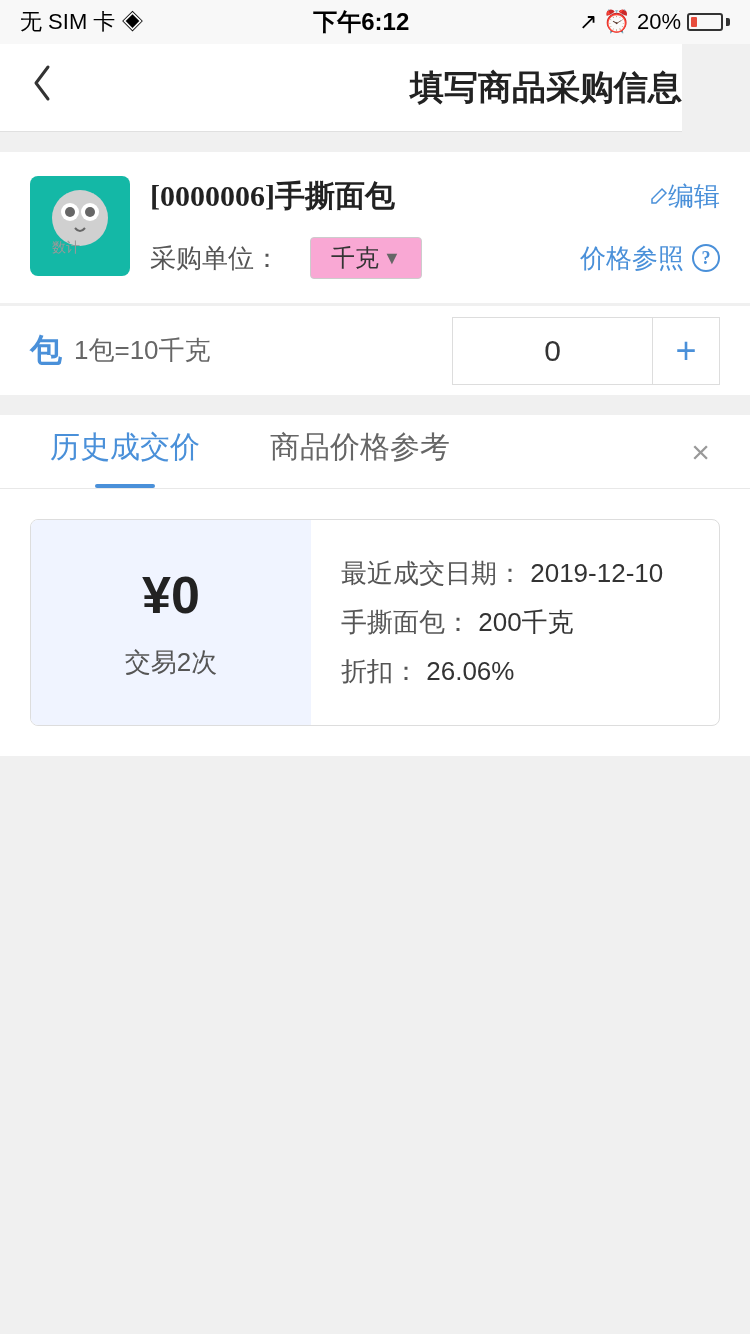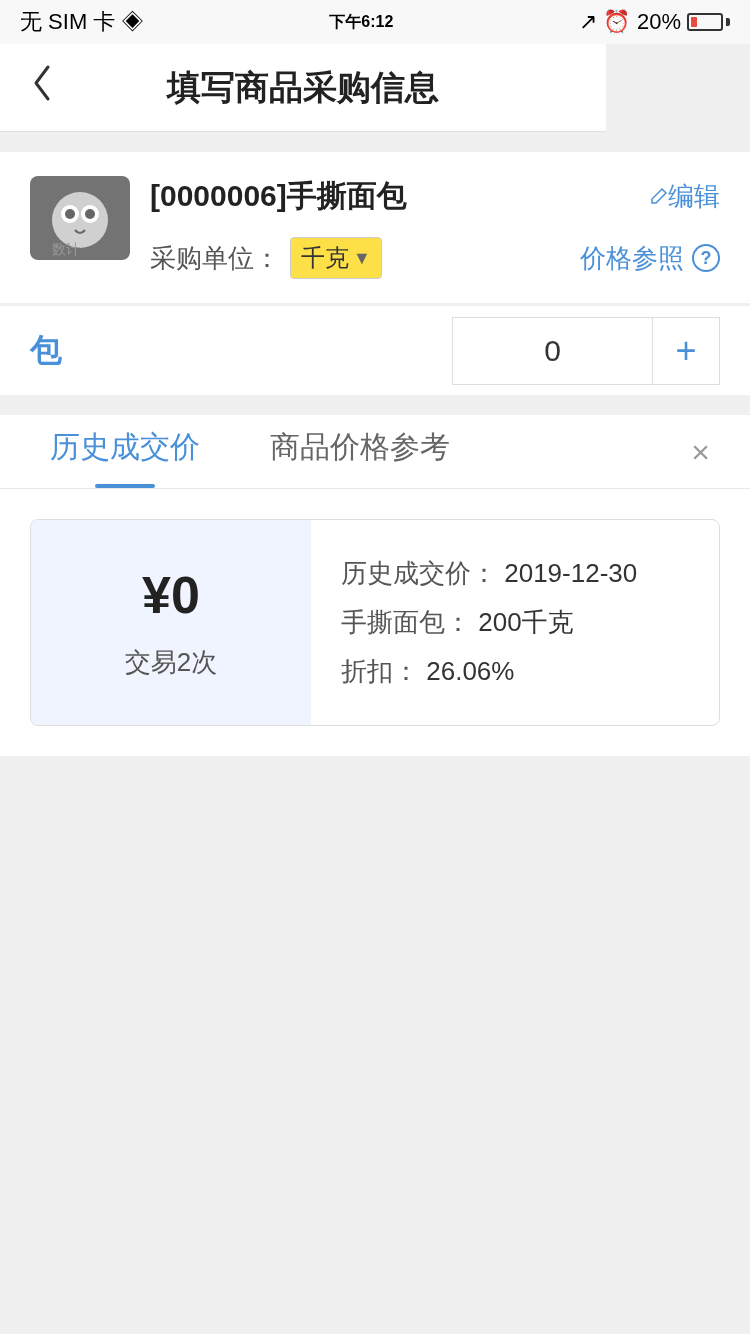--- a/index.html
+++ b/index.html
@@ -25,21 +25,21 @@
       font-weight: 500;
       color: #000;
     }
     .status-bar-left {
       display: flex;
       align-items: flex-start;
       gap: 8px;
       font-size: 22px;
     }
     .status-bar-center {
-      font-size: 16px;
+      font-size: 24px;
       font-weight: 600;
     }
     .status-bar-right {
       display: flex;
       align-items: center;
       gap: 6px;
       font-size: 22px;
     }
     .battery-icon {
       display: inline-flex;
@@ -65,26 +65,26 @@
     .battery-tip {
       width: 4px;
       height: 8px;
       background: #333;
       border-radius: 0 2px 2px 0;
       margin-left: 1px;
     }
 
     
     .nav-bar {
-      width: 606px;
+      width: 682px;
       height: 88px;
       background: #fff;
       display: flex;
       align-items: center;
-      justify-content: center;
+      justify-content: flex-end;
       position: relative;
       border-bottom: 1px solid #e0e0e0;
     }
     .nav-back {
       position: absolute;
       left: 30px;
       font-size: 36px;
       color: #333;
       cursor: pointer;
     }
@@ -100,31 +100,31 @@
       margin-top: 20px;
       padding: 24px 30px;
     }
     .product-header {
       display: flex;
       align-items: flex-start;
       gap: 20px;
     }
     .product-image {
       width: 100px;
-      height: 84px;
-      background: #737373;
+      height: 100px;
+      background: #14b8a6;
       border-radius: 8px;
       display: flex;
-      align-items: center;
       justify-content: center;
       flex-shrink: 0;
       overflow: hidden;
     }
     .product-info {
       flex: 1;
+      font-family: Liberation Serif, serif;
     }
     .product-name-row {
       display: flex;
       align-items: center;
       justify-content: space-between;
       margin-bottom: 20px;
     }
     .product-name {
       font-size: 30px;
       font-weight: 600;
@@ -147,28 +147,29 @@
     .unit-label {
       font-size: 26px;
       color: #555;
       display: flex;
       align-items: center;
       gap: 10px;
     }
     .unit-select {
       border: 1px solid #ccc;
       border-radius: 4px;
-      padding: 4px 10px;
+      padding: 4px 20px;
       font-size: 24px;
       color: #333;
-      background: #fde047;
+      background: #f9a8d4;
       display: flex;
       align-items: center;
       gap: 4px;
       cursor: pointer;
+      margin-left: 20px;
     }
     .price-ref {
       font-size: 26px;
       color: #4a90d9;
       display: flex;
       align-items: center;
       gap: 8px;
       cursor: pointer;
       margin-left: 45px;
     }
@@ -409,20 +410,21 @@
           <div class="info-circle">?</div>
         </div>
       </div>
     </div>
   </div>
 </div>
 
 <div class="quantity-section">
   <div class="quantity-label">
     <span class="bag-icon">包</span>
+    <span class="bag-text">1包=10千克</span>
   </div>
   <div class="quantity-input-row">
     <input class="quantity-input" type="text" value="0" style="">
     <div class="plus-btn">+</div>
   </div>
 </div>
 
 <div class="tabs-section">
   <div class="tabs-header">
     <div class="tab-item active">历史成交价</div>
@@ -431,22 +433,22 @@
   </div>
 
   <div class="history-content">
     <div class="transaction-card">
       <div class="transaction-left">
         <div class="transaction-price">¥0</div>
         <div class="transaction-count">交易2次</div>
       </div>
       <div class="transaction-right">
         <div class="detail-row">
-          <span class="detail-label">历史成交价：</span>
-          <span>2019-12-30</span>
+          <span class="detail-label">最近成交日期：</span>
+          <span>2019-12-10</span>
         </div>
         <div class="detail-row">
           <span class="detail-label">手撕面包：</span>
           <span>200千克</span>
         </div>
         <div class="detail-row">
           <span class="detail-label">折扣：</span>
           <span>26.06%</span>
         </div>
       </div>

